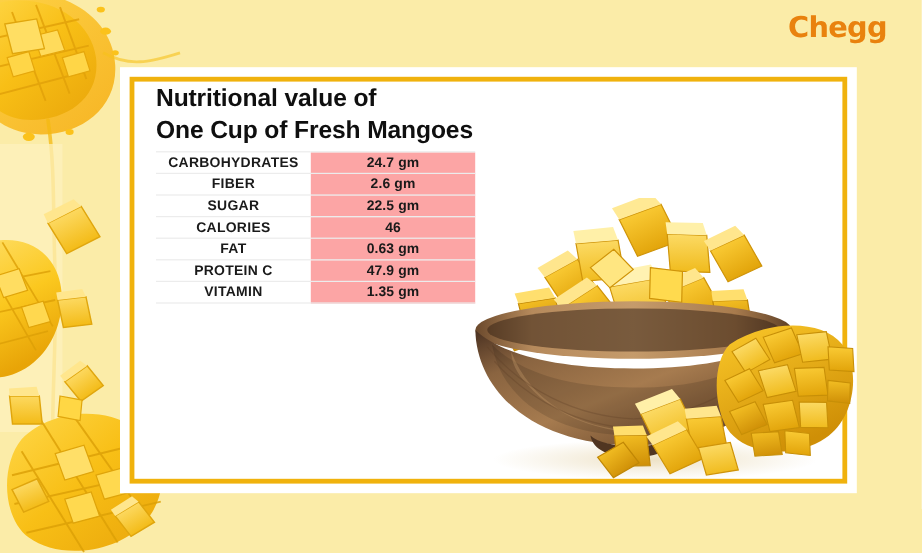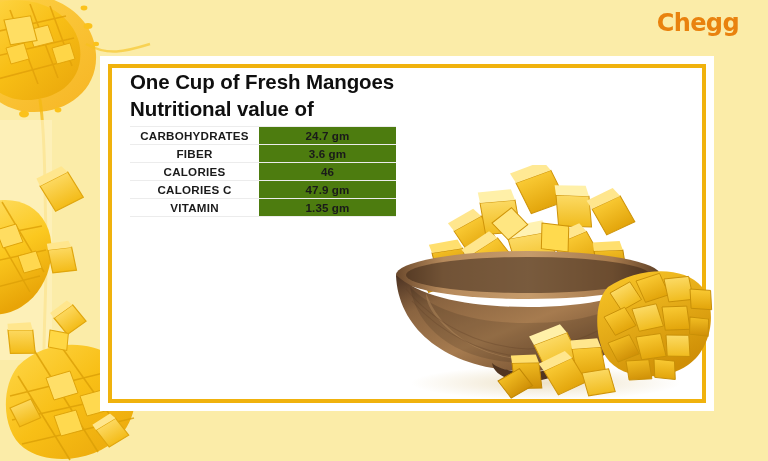--- a/index.html
+++ b/index.html
@@ -92,21 +92,21 @@
     color: #1a1a1a;
     text-align: center;
     border-bottom: 1px solid #ececec;
     letter-spacing: 0.25px;
     vertical-align: middle;
     padding: 0;
   }
   #nutrition-table td.nutrient-label { width: 129px; background: #ffffff; }
   #nutrition-table td.nutrient-value {
     width: 137px;
-    background: #4d7c0f;
+    background: #fca5a5;
     letter-spacing: 0.1px;
   }
   #nutrition-table tr:first-child td { border-top: 1px solid #ececec; }
 
   
   #bowl-photo {
     position: absolute;
     left: 396px;
     top: 165px;
     width: 318px;
@@ -245,40 +245,48 @@
   </g>
 </svg>
 
 <div id="brand-logo">Chegg</div>
 
 <div id="info-card">
 
   <div id="card-border"></div>
 
   <div id="card-title">
+    <span class="title-line">Nutritional value of</span>
     <span class="title-line">One Cup of Fresh Mangoes</span>
-    <span class="title-line">Nutritional value of</span>
   </div>
 
   <table id="nutrition-table">
     <tbody>
       <tr>
         <td class="nutrient-label">CARBOHYDRATES</td>
         <td class="nutrient-value">24.7 gm</td>
       </tr>
       <tr>
         <td class="nutrient-label">FIBER</td>
-        <td class="nutrient-value">3.6 gm</td>
+        <td class="nutrient-value">2.6 gm</td>
+      </tr>
+      <tr>
+        <td class="nutrient-label">SUGAR</td>
+        <td class="nutrient-value">22.5 gm</td>
       </tr>
       <tr>
         <td class="nutrient-label">CALORIES</td>
         <td class="nutrient-value">46</td>
       </tr>
       <tr>
-        <td class="nutrient-label">CALORIES C</td>
+        <td class="nutrient-label">FAT</td>
+        <td class="nutrient-value">0.63 gm</td>
+      </tr>
+      <tr>
+        <td class="nutrient-label">PROTEIN C</td>
         <td class="nutrient-value">47.9 gm</td>
       </tr>
       <tr>
         <td class="nutrient-label">VITAMIN</td>
         <td class="nutrient-value">1.35 gm</td>
       </tr>
     </tbody>
   </table>
 </div>
 

